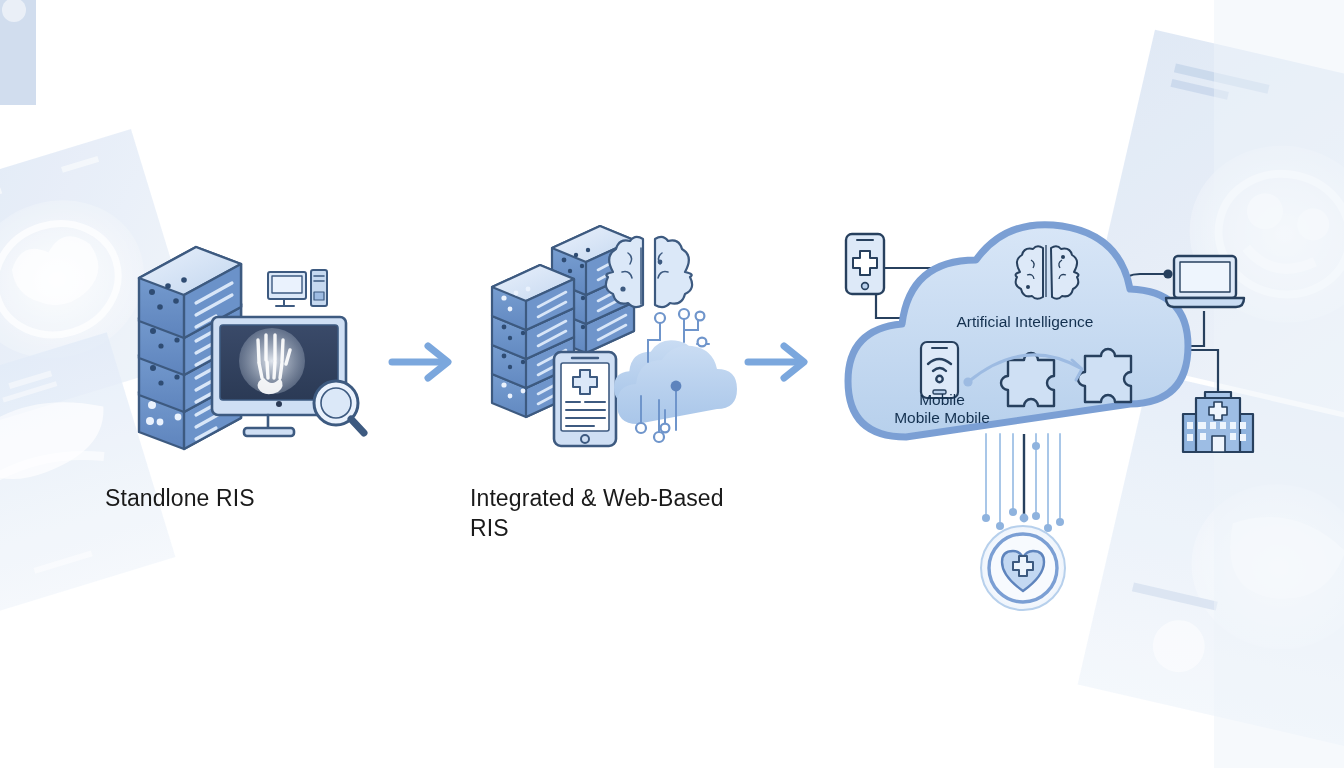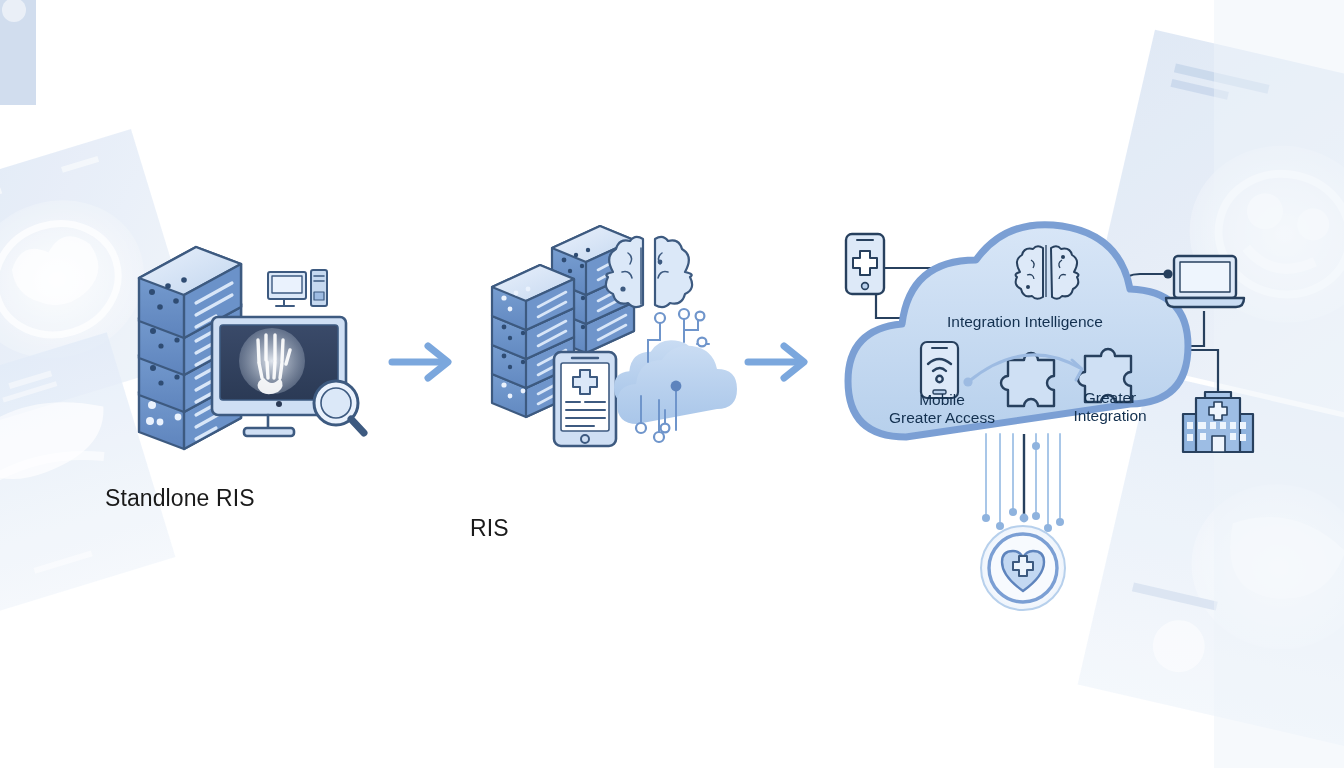--- a/index.html
+++ b/index.html
@@ -565,30 +565,26 @@
       <circle cx="1023" cy="568" r="42" fill="url(#heartHaloG)" stroke="#b7d0ec" stroke-width="2"></circle>
       <circle cx="1023" cy="568" r="34" fill="#f7fafe" stroke="#7b9fd4" stroke-width="3.4"></circle>
       <path d="M1023 591 q-21 -15 -21 -29 q0 -11 11 -11 q7 0 10 7 q3 -7 10 -7 q11 0 11 11 q0 14 -21 29 z" fill="#c3d8f2" stroke="#5e84bd" stroke-width="2.4" stroke-linejoin="round"></path>
       <path d="M1019 556 h8 v6 h6 v8 h-6 v6 h-8 v-6 h-6 v-8 h6 z" fill="#eef5fd" stroke="#3d5a80" stroke-width="2" stroke-linejoin="round"></path>
     </g>
   </svg>
 
   <div class="caption" id="cap-standalone">Standlone RIS</div>
 
   <div class="caption" id="cap-integrated">
-    <br>
+    <span>Integrated &amp; Web-Based</span><br>
     <span>RIS</span>
   </div>
 
 
-  <div class="cloudlabel" id="lbl-ai">Integration Intelligence</div>
+  <div class="cloudlabel" id="lbl-ai">Artificial Intelligence</div>
 
   <div class="cloudlabel" id="lbl-mobile">
     <span>Mobile</span><br>
-    <span>Greater Access</span>
+    <span>Mobile Mobile</span>
   </div>
 
-  <div class="cloudlabel" id="lbl-integration">
-    <span>Greater</span><br>
-    <span>Integration</span>
-  </div>
 
 </div>
 
 </body></html>

